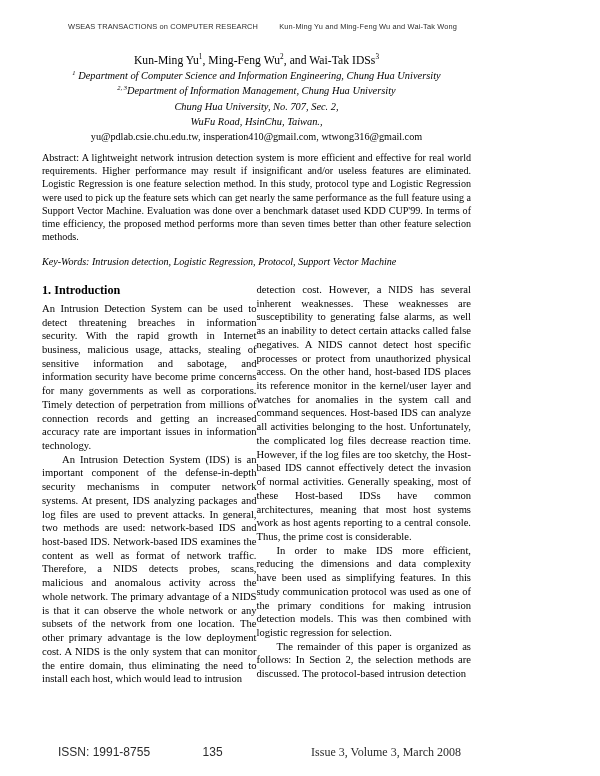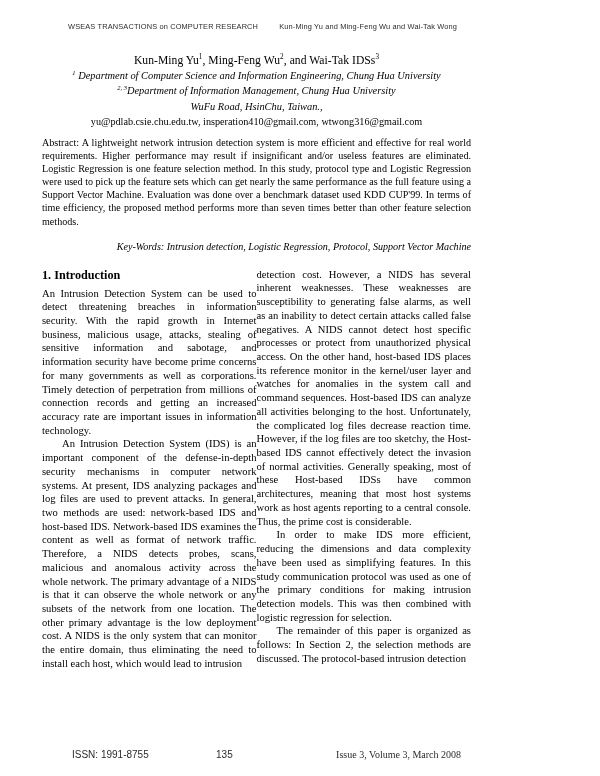--- a/index.html
+++ b/index.html
@@ -74,21 +74,21 @@
     margin-top: 9px;
     font-size: 10.1px;
     line-height: 1.30;
     text-align: justify;
   }
   .abstract .lead { }
   .keywords {
     margin-top: 13px;
     font-size: 10.1px;
     font-style: italic;
-    text-align: right;
+    text-align: left;
   }
 
   
   .body-cols {
     margin-top: 16px;
     display: flex;
   }
   .col {
     width: 249px;
     font-size: 10.6px;
@@ -104,28 +104,28 @@
   .col p {
     margin: 0;
   }
   .col p.indent {
     text-indent: 20px;
   }
 
   
   .footer {
     position: absolute;
-    left: 56px;
+    left: 42px;
     right: 42px;
     bottom: 16px;
     display: flex;
     justify-content: space-between;
     align-items: baseline;
     font-family: "Liberation Sans", sans-serif;
-    font-size: 10px;
+    font-size: 12px;
     color: #2b2b2b;
   }
   .footer .f-left { padding-left: 16px; }
   .footer .f-center { padding-right: 36px; }
   .footer .f-right { padding-right: 10px; font-family: Liberation Serif, serif; }
 </style>
 </head>
 <body>
 
 <div class="page">
@@ -144,20 +144,21 @@
     </div>
 
     <div class="affil">
       <sup>1</sup><span> Department of Computer Science and Information Engineering, Chung Hua University</span>
     </div>
 
     <div class="affil">
       <sup>2, 3</sup><span>Department of Information Management, Chung Hua University</span>
     </div>
 
+    <div class="affil">Chung Hua University, No. 707, Sec. 2,</div>
     <div class="affil">WuFu Road, HsinChu, Taiwan.,</div>
 
     <div class="email-line">yu@pdlab.csie.chu.edu.tw, insperation410@gmail.com, wtwong316@gmail.com</div>
   </div>
 
   <div class="abstract">
     <span class="lead">Abstract:</span><span> A lightweight network intrusion detection system is more efficient and effective for real world requirements. Higher performance may result if insignificant and/or useless features are eliminated. Logistic Regression is one feature selection method. In this study, protocol type and Logistic Regression were used to pick up the feature sets which can get nearly the same performance as the full feature using a Support Vector Machine. Evaluation was done over a benchmark dataset used KDD CUP'99. In terms of time efficiency, the proposed method performs more than seven times better than other feature selection methods.</span>
   </div>
 
   <div class="keywords">

